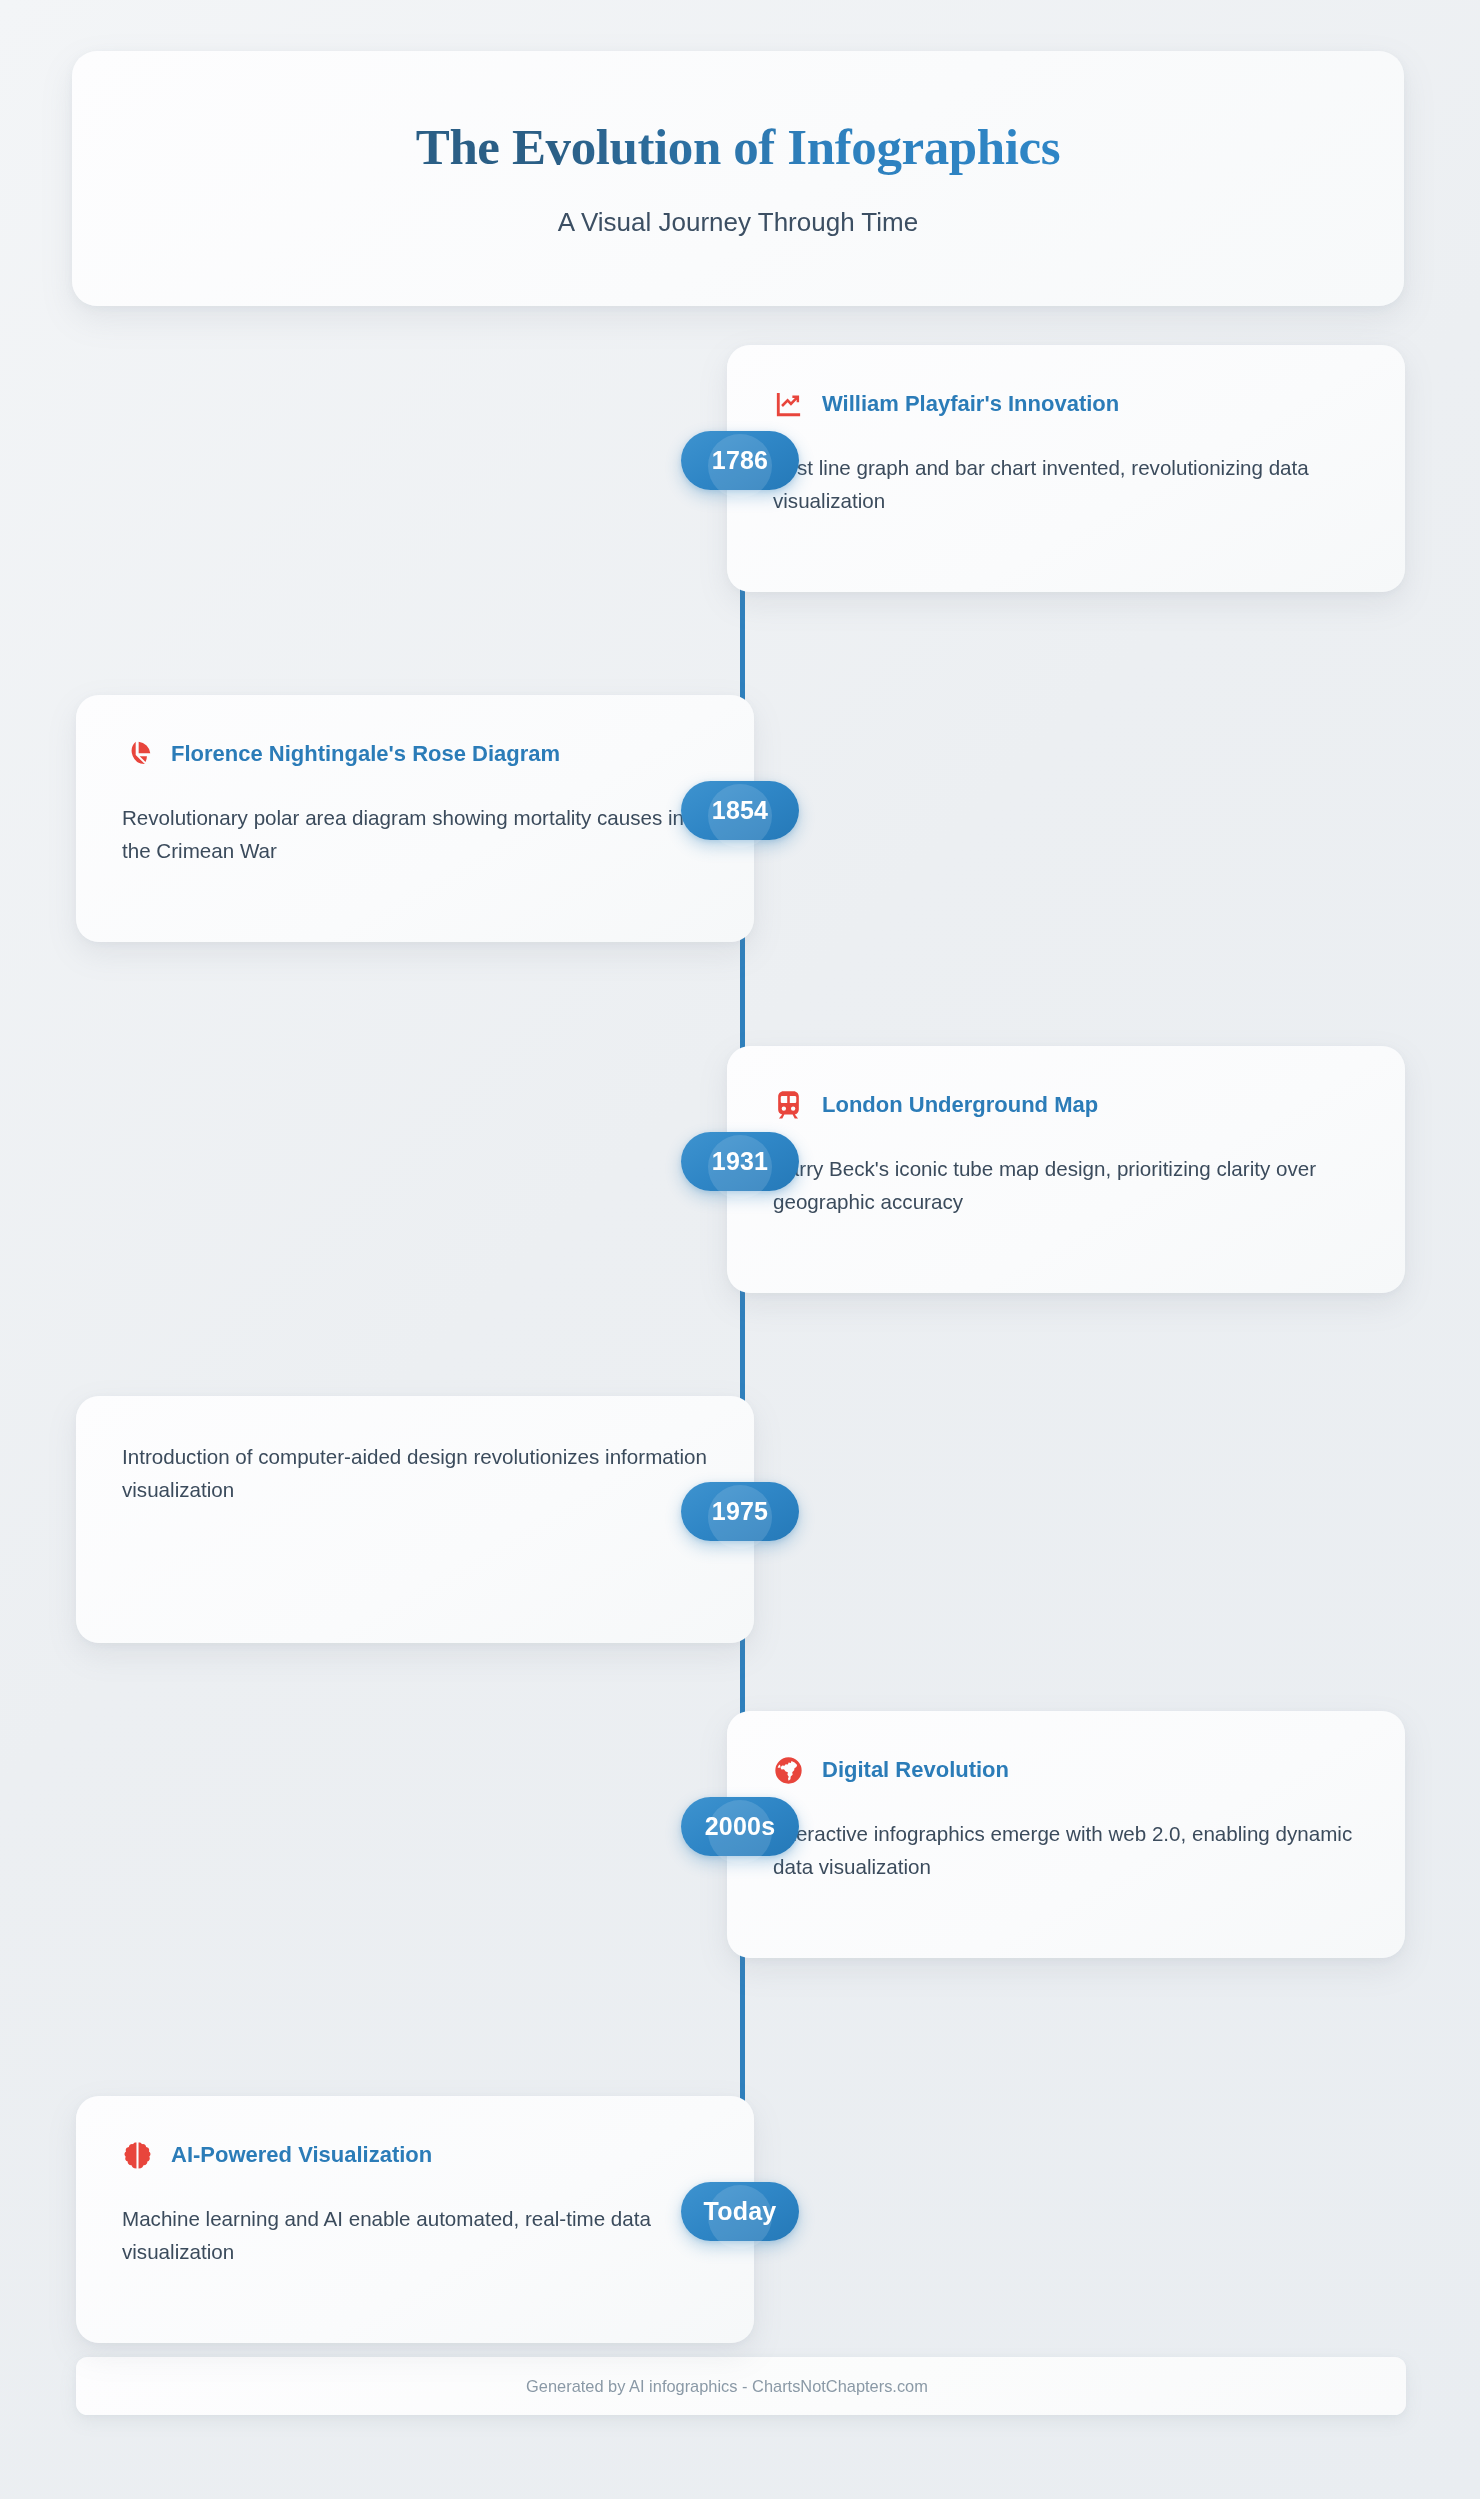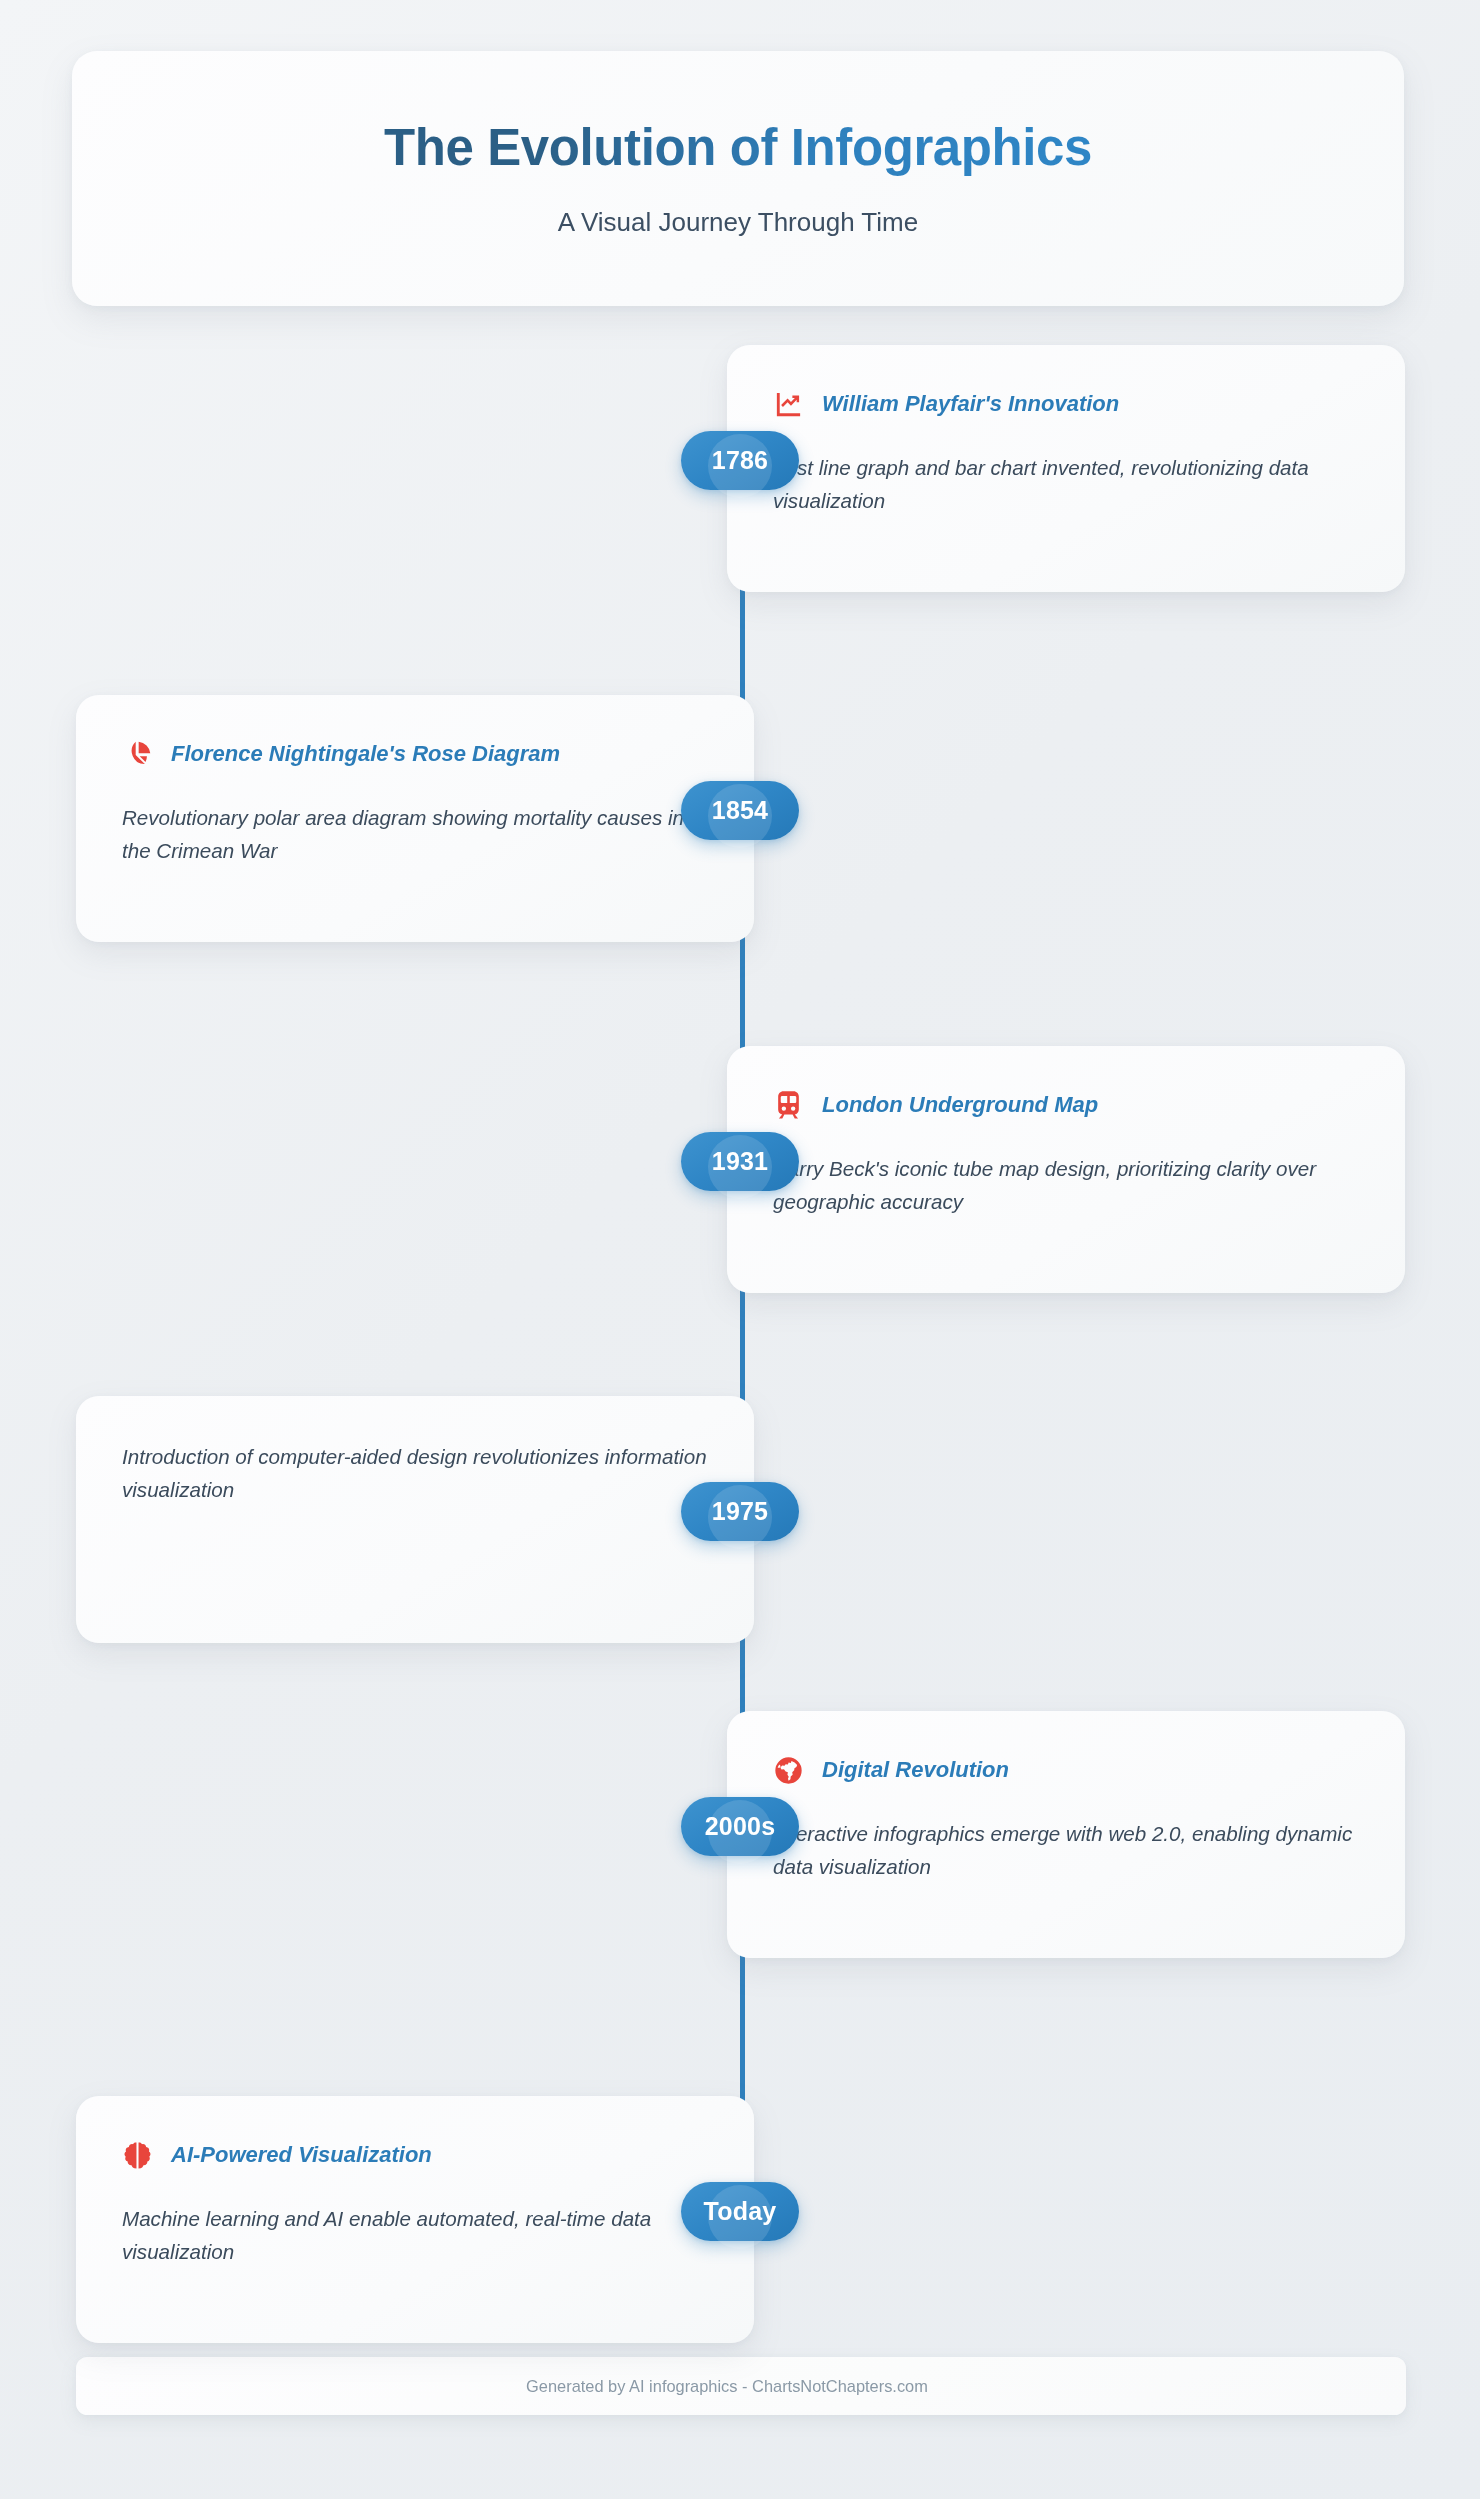--- a/index.html
+++ b/index.html
@@ -35,20 +35,21 @@
     font-size:51px;
     font-weight:bold;
     letter-spacing:-0.4px;
     background:linear-gradient(100deg,#2b5f86 0%, #2b5f86 22%, #2e80bd 62%, #2f86c6 100%);
     -webkit-background-clip:text;
     background-clip:text;
     color:transparent;
     -webkit-text-fill-color:transparent;
     line-height:1.12;
     text-align:center;
+    font-family:Liberation Serif, serif;
   }
   .header-subtitle {
     margin-top:30px;
     font-size:26px;
     color:#3c4f63;
     text-align:center;
     font-weight:400;
   }
 
   
@@ -81,21 +82,20 @@
   .tl-card {
     position:absolute;
     top:0;
     width:678px;
     min-height:247px;
     background:linear-gradient(150deg,#fdfdfe 0%, #fafbfc 60%, #f6f8f9 100%);
     border-radius:23px;
     box-shadow:0 11.5px 30px rgba(120,135,150,0.13), 0 2.5px 7.4px rgba(120,135,150,0.06);
     padding:44px 46px 33px 46px;
     z-index:2;
-    font-style:italic;
   }
   .tl-item.right .tl-card { left:727px; }
   .tl-item.left  .tl-card { left:76px; }
 
   .tl-head {
     display:flex;
     align-items:center;
     gap:18px;
     margin-bottom:31px;
   }

